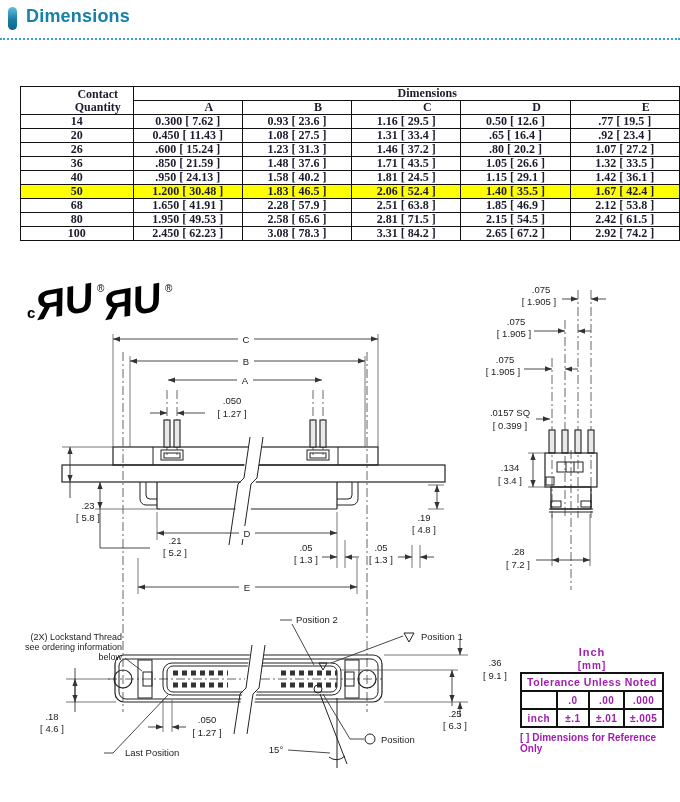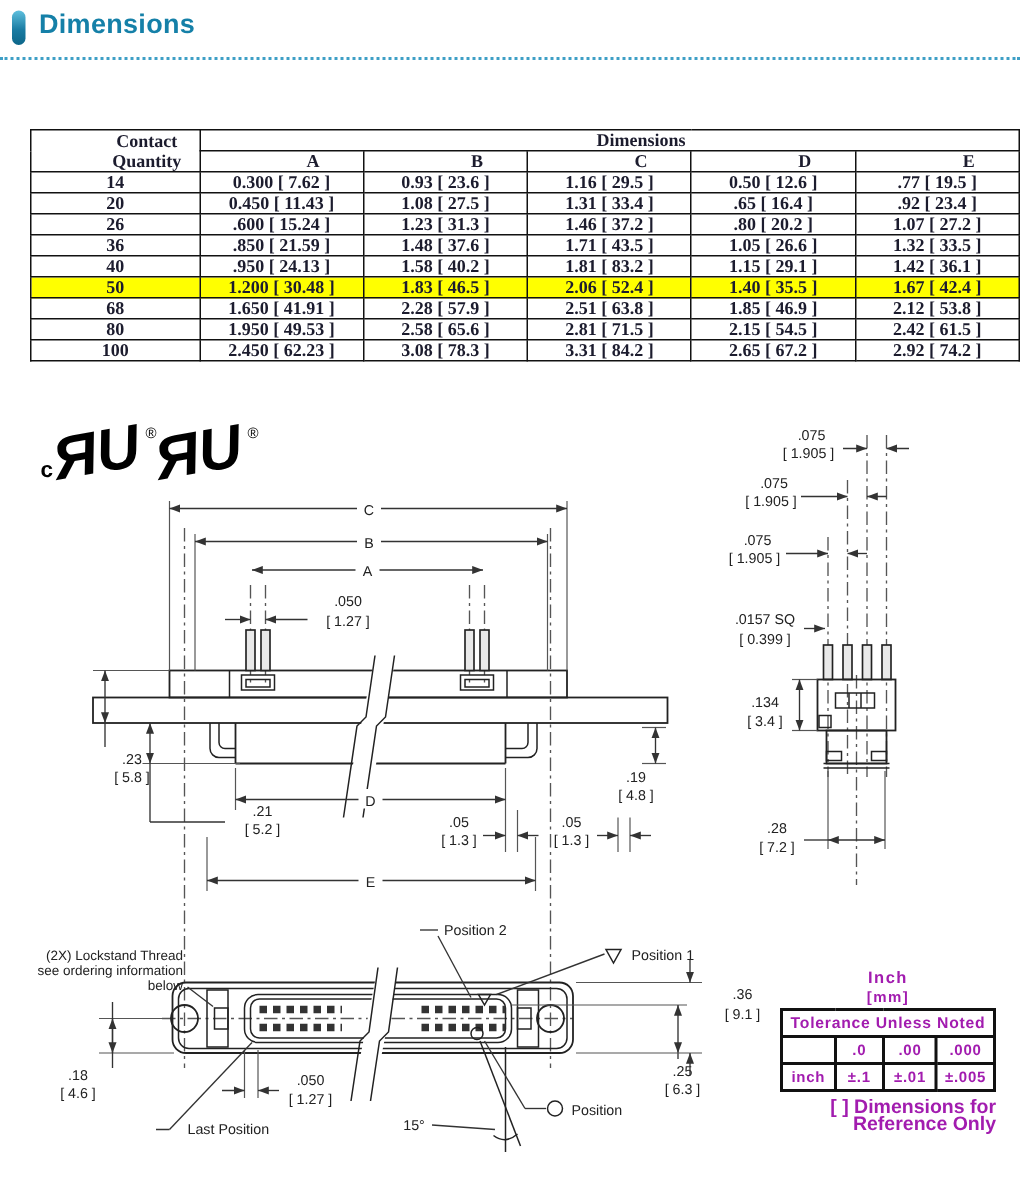--- a/index.html
+++ b/index.html
@@ -24,21 +24,21 @@
   .dimtbl tr.hl td{background:#ffff00;margin-top:32px;}
   .dimtbl .hdr2 th{height:13px;}
   
   .tolwrap{position:absolute;left:520px;top:646px;width:144px;color:#a21caf;}
   .tol-title{text-align:center;font-size:11px;font-weight:bold;letter-spacing:1px;}
   .tol-sub{text-align:center;font-size:10px;font-weight:bold;letter-spacing:1px;margin-top:2px;}
   .toltbl{border-collapse:collapse;margin:1px auto 0 auto;}
   .toltbl td{border:2px solid #111;font-size:10px;font-weight:bold;text-align:center;
              padding:1px 3px;height:14px;letter-spacing:.5px;}
   .toltbl .thead td{font-size:10.5px;}
-  .tol-note{text-align:right;font-size:13px;font-weight:bold;margin-top:4px;line-height:11px;margin-left:20px;}
+  .tol-note{text-align:left;font-size:10px;font-weight:bold;margin-top:4px;line-height:11px;}
   
   .dwg{position:absolute;left:0;top:255px;}
   .ol{stroke:#222;stroke-width:1.2;fill:none;}
   .o2{stroke:#222;stroke-width:1;fill:none;}
   .cl{stroke:#555;stroke-width:.9;fill:none;stroke-dasharray:9 3 2 3;}
   .dl{stroke:#333;stroke-width:.9;fill:none;}
   .xl{stroke:#555;stroke-width:.8;fill:none;}
   .pin{fill:#e9e9e9;stroke:#222;stroke-width:1.1;}
   .msk{fill:#fff;stroke:none;}
   text.d{font:9.5px "Liberation Sans",sans-serif;fill:#222;}
@@ -99,21 +99,21 @@
           <td>.850 [ 21.59 ]</td>
           <td>1.48 [ 37.6 ]</td>
           <td>1.71 [ 43.5 ]</td>
           <td>1.05 [ 26.6 ]</td>
           <td>1.32 [ 33.5 ]</td>
         </tr>
         <tr>
           <td>40</td>
           <td>.950 [ 24.13 ]</td>
           <td>1.58 [ 40.2 ]</td>
-          <td>1.81 [ 83.2 ]</td>
+          <td>1.81 [ 24.5 ]</td>
           <td>1.15 [ 29.1 ]</td>
           <td>1.42 [ 36.1 ]</td>
         </tr>
         <tr class="hl">
           <td>50</td>
           <td>1.200 [ 30.48 ]</td>
           <td>1.83 [ 46.5 ]</td>
           <td>2.06 [ 52.4 ]</td>
           <td>1.40 [ 35.5 ]</td>
           <td>1.67 [ 42.4 ]</td>

